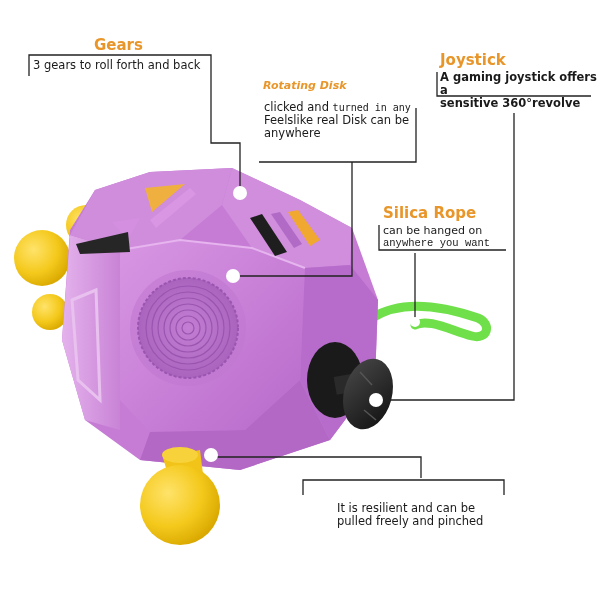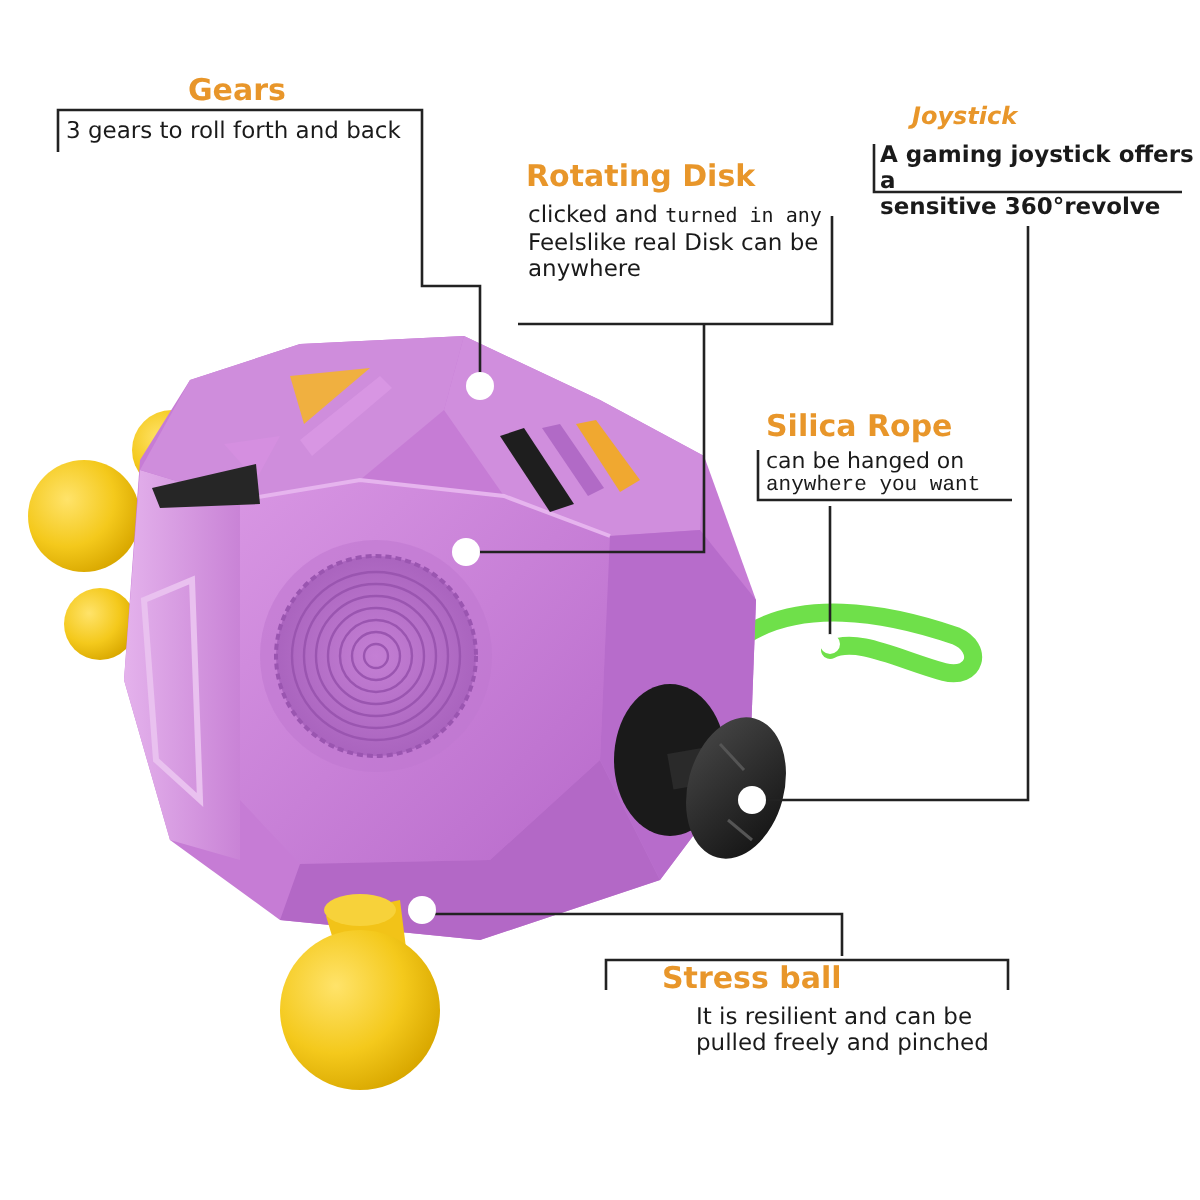--- a/index.html
+++ b/index.html
@@ -130,38 +130,37 @@
       <circle cx="233" cy="276" r="7"></circle>
       <circle cx="376" cy="400" r="7"></circle>
       <circle cx="415" cy="322" r="5"></circle>
       <circle cx="211" cy="455" r="7"></circle>
     </g>
   </svg>
 
   <div class="heading" style="left:94px; top:36px; font-size:15px;">Gears</div>
   <div class="desc" style="left:33px; top:59px; font-size:11.5px;">3 gears to roll forth and back</div>
 
-  <div class="heading" style="left:263px; top:79px; font-size:15px;">Rotating Disk</div>
+  <div class="heading" style="left:263px; top:79px; font-size:11px;font-style:italic;">Rotating Disk</div>
   <div class="desc" style="left:264px; top:101px; font-size:11.5px;">
     <div><span>clicked and </span><span class="mono" style="font-size:10px;">turned in any</span></div>
     <div>Feelslike real Disk can be</div>
     <div>anywhere</div>
   </div>
 
-  <div class="heading" style="left:456px; top:51px; font-size:12px;font-style:italic;">Joystick</div>
+  <div class="heading" style="left:440px; top:51px; font-size:15px;">Joystick</div>
   <div class="desc" style="left:440px; top:71px; font-size:11.5px;font-weight:bold;">
     <div>A gaming joystick offers a</div>
     <div>sensitive 360°revolve</div>
   </div>
 
   <div class="heading" style="left:383px; top:204px; font-size:15px;text-align:center;">Silica Rope</div>
   <div class="desc" style="left:383px; top:224px; font-size:11px;">
     <div>can be hanged on</div>
     <div class="mono" style="font-size:10.5px;font-family:Liberation Mono, monospace;">anywhere you want</div>
   </div>
 
-  <div class="heading" style="left:331px; top:480px; font-size:15px;">Stress ball</div>
-  <div class="desc" style="left:348px; top:502px; font-size:11.5px;">
+  <div class="desc" style="left:337px; top:502px; font-size:11.5px;">
     <div>It is resilient and can be</div>
     <div>pulled freely and pinched</div>
   </div>
 
 </div>
 
 </body></html>

